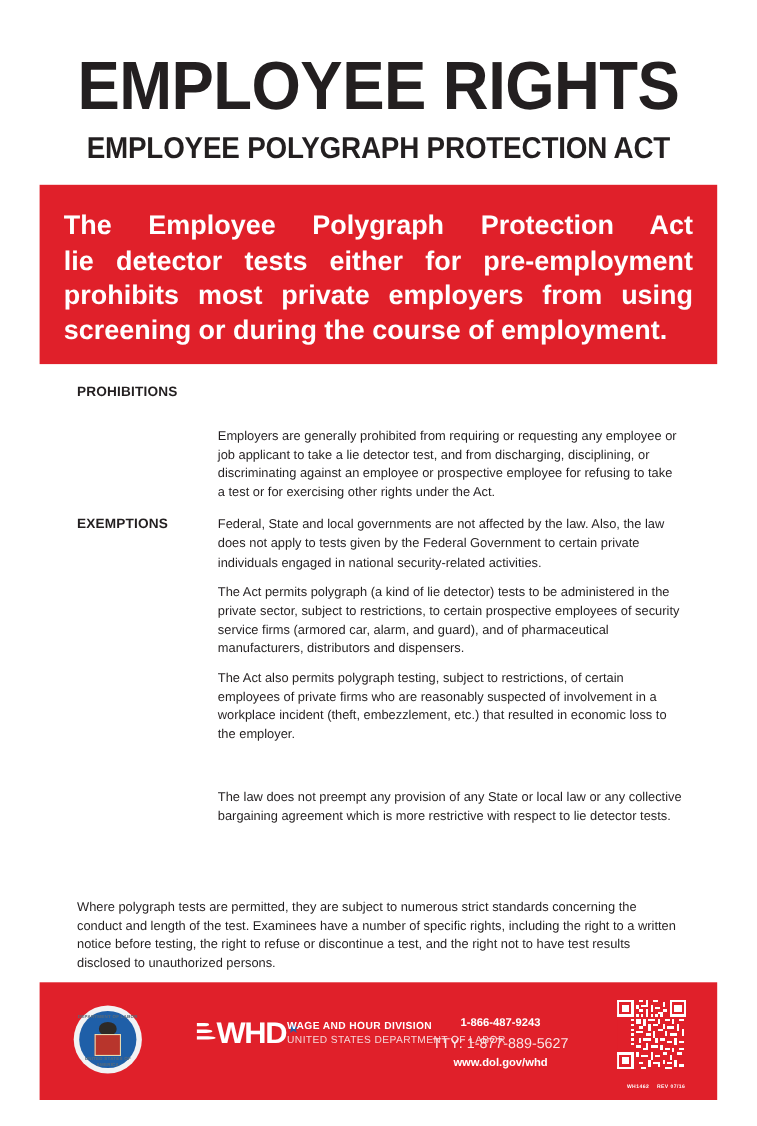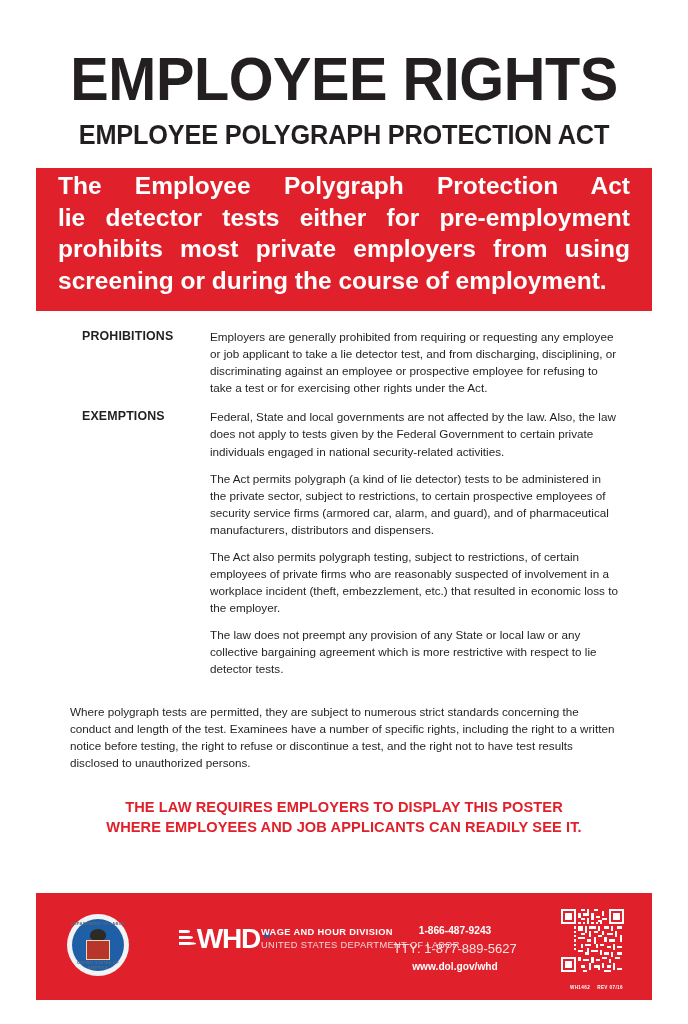--- a/index.html
+++ b/index.html
@@ -45,21 +45,21 @@
     letter-spacing: -0.2px;
     color: #231f20;
     transform: scaleX(0.92);
     white-space: nowrap;
   }
 
   
   .banner {
     margin: 17px 36px 0 36px;
     background: #e0202a;
-    padding: 2px 22px 15px 22px;
+    padding: 22px 22px 15px 22px;
   }
   .banner-line {
     color: #ffffff;
     font-size: 24.5px;
     font-weight: 700;
     line-height: 1.29;
     text-align: justify;
     text-align-last: justify;
     white-space: nowrap;
   }
@@ -79,33 +79,33 @@
   }
   .sec-label {
     width: 128px;
     flex: 0 0 128px;
     font-size: 12.4px;
     font-weight: 700;
     letter-spacing: 0.15px;
     line-height: 1.26;
     color: #231f20;
     padding-top: 1px;
-    margin-left: 12px;
   }
   .sec-body {
     flex: 1 1 auto;
     font-size: 11.7px;
     line-height: 1.455;
     color: #231f20;
   }
   .sec-body p {
     margin: 0 0 10px 0;
   }
   .sec-body p:last-child {
     margin-bottom: 0;
+    margin-top: 40px;
   }
 
   .section.prohibitions { margin-bottom: 12px; }
   .section.exemptions   { margin-bottom: 26px; }
   .section.examinee     { margin-bottom: 26px; }
   .section.enforcement  { margin-bottom: 0; }
 
   
   .notice {
     margin: 26px 36px 0 36px;

